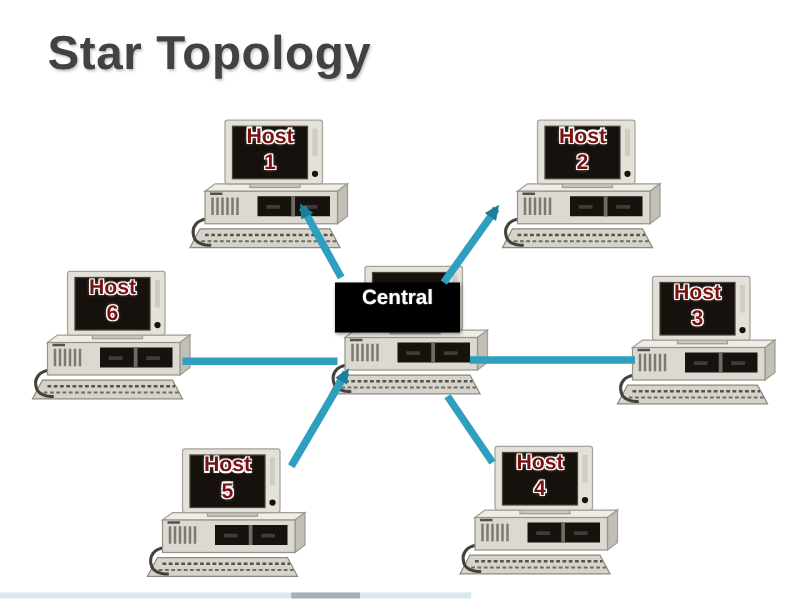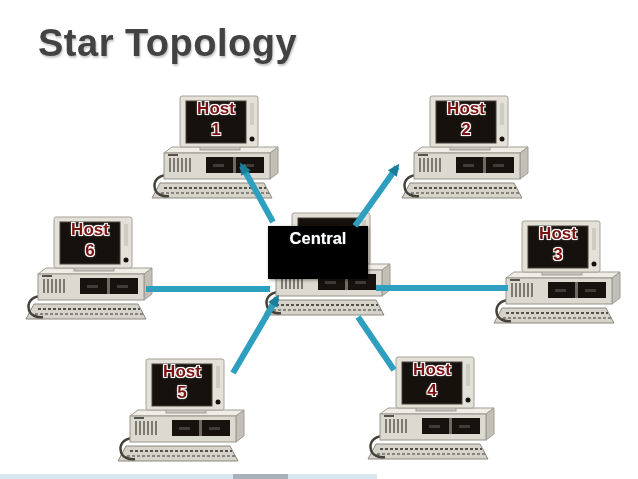--- a/index.html
+++ b/index.html
@@ -15,21 +15,21 @@
   .node svg{display:block;}
   .host-label{
     position:absolute;left:30px;top:4px;width:72px;text-align:center;
     font-weight:700;font-size:17px;line-height:1.22;
     color:var(--hostlabel,#7A1212);
     text-shadow:-1px -1px 0 #fff,1px -1px 0 #fff,-1px 1px 0 #fff,1px 1px 0 #fff,0 0 3px #fff;
     z-index:3;
   }
   .host-label span{display:block;}
   .central-label{
-    position:absolute;left:6px;top:14px;width:100px;height:53px;
+    position:absolute;left:6px;top:14px;width:100px;height:40px;
     background:var(--clabelbg,#000);color:var(--clabeltext,#fff);
     font-size:16.5px;font-weight:600;text-align:center;line-height:1.28;
     padding-top:2px;box-sizing:border-box;z-index:3;
     box-shadow:1px 1px 3px rgba(0,0,0,.45);
     text-shadow:0 0 1px rgba(255,255,255,.6);
   }
   .central-label span{display:block;}
   #lines{position:absolute;left:0;top:0;z-index:4;pointer-events:none;}
   .footer-bar{position:absolute;left:0;bottom:0;width:377px;height:5px;background:var(--footer,#D9E8F0);z-index:1;}
   .footer-accent{position:absolute;left:233px;bottom:0;width:55px;height:5px;background:var(--footeraccent,#A8B1B8);z-index:1;}

